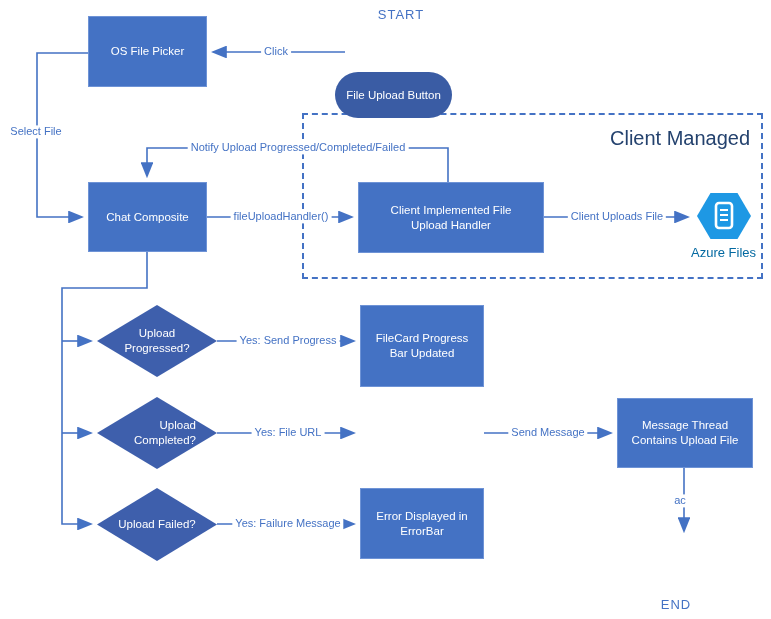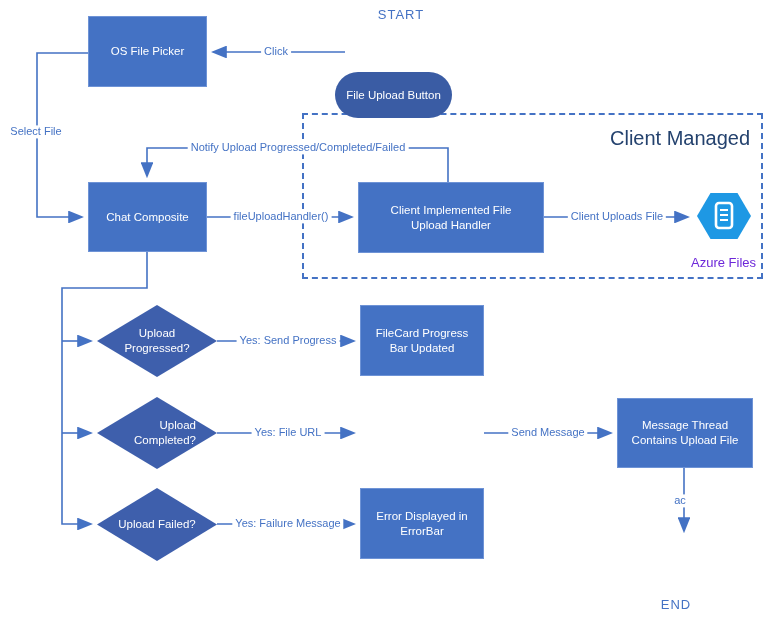--- a/index.html
+++ b/index.html
@@ -29,21 +29,21 @@
   .edge-label{
     position:absolute;transform:translate(-50%,-50%);
     background:#ffffff;color:#4472C4;font-size:11px;white-space:nowrap;
     padding:0 3px;line-height:1.2;
   }
   .cap-label{
     position:absolute;transform:translate(-50%,-50%);
     color:#4472C4;font-size:13px;letter-spacing:1px;white-space:nowrap;
   }
   .azure-wrap{position:absolute;display:flex;flex-direction:column;align-items:center;}
-  .azure-label{color:#6d28d9;font-size:13px;white-space:nowrap;margin-top:16px;}
+  .azure-label{color:#0369a1;font-size:13px;white-space:nowrap;margin-top:6px;}
 </style>
 </head>
 <body>
 
 <div class="canvas">
 
   <div class="region" style="left:302px;top:113px;width:457px;height:162px;"></div>
   <div class="region-title" style="left:610px;top:127px;">Client Managed</div>
 
   <svg class="connectors" viewBox="0 0 771 619" xmlns="http://www.w3.org/2000/svg">
@@ -78,21 +78,21 @@
 
   <div class="node process" style="left:88px;top:16px;width:119px;height:71px;">
     <span class="txt">OS File Picker</span>
   </div>
   <div class="node process" style="left:88px;top:182px;width:119px;height:70px;">
     <span class="txt">Chat Composite</span>
   </div>
   <div class="node process" style="left:358px;top:182px;width:186px;height:71px;">
     <span class="txt" style="max-width:122px;">Client Implemented File Upload Handler</span>
   </div>
-  <div class="node process" style="left:360px;top:305px;width:124px;height:71px;">
+  <div class="node process" style="left:360px;top:305px;width:124px;height:82px;">
     <span class="txt" style="max-width:102px;">FileCard Progress Bar Updated</span>
   </div>
   <div class="node process" style="left:617px;top:398px;width:136px;height:70px;">
     <span class="txt" style="max-width:122px;">Message Thread Contains Upload File</span>
   </div>
   <div class="node process" style="left:360px;top:488px;width:124px;height:71px;">
     <span class="txt" style="max-width:104px;">Error Displayed in ErrorBar</span>
   </div>
 
   <div class="node decision" style="left:97px;top:305px;width:120px;height:72px;">

